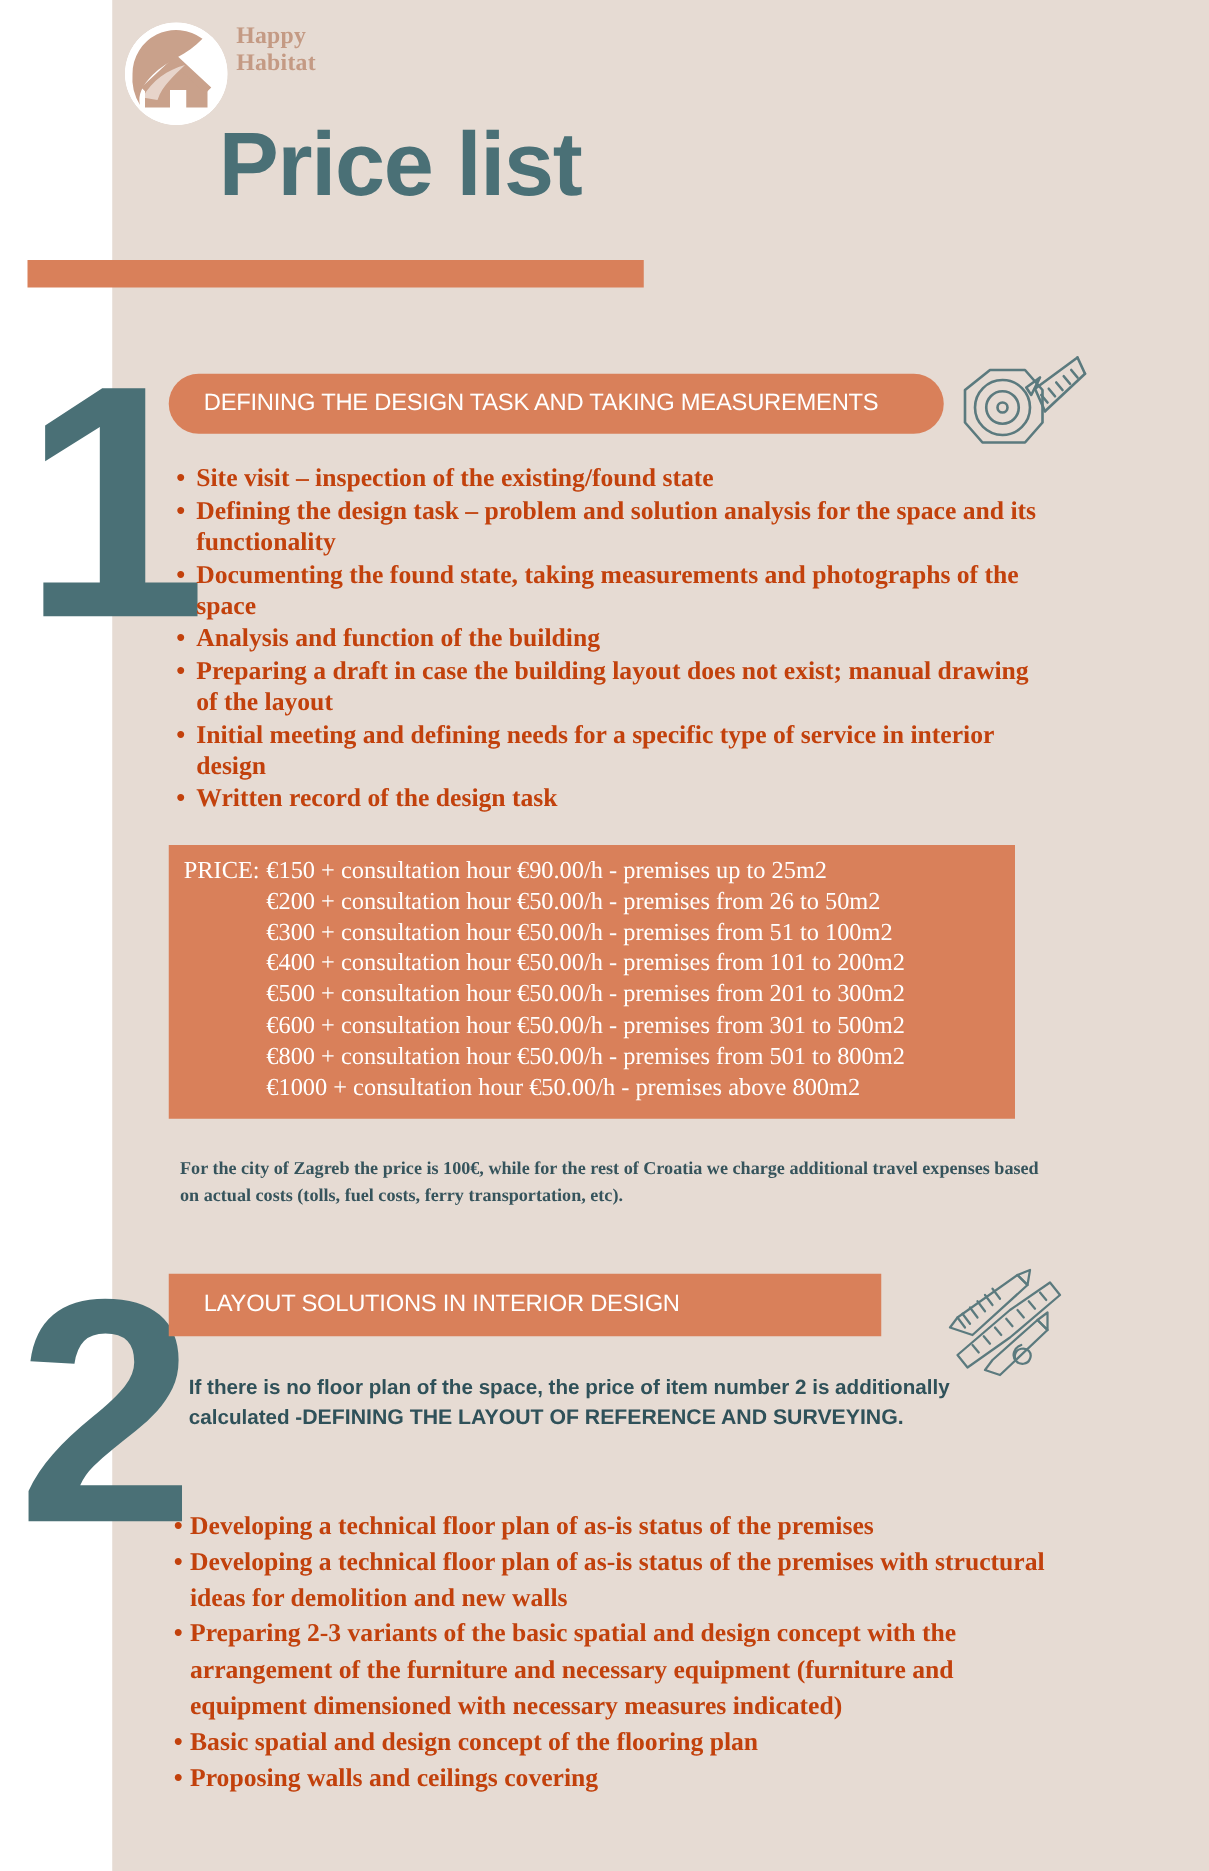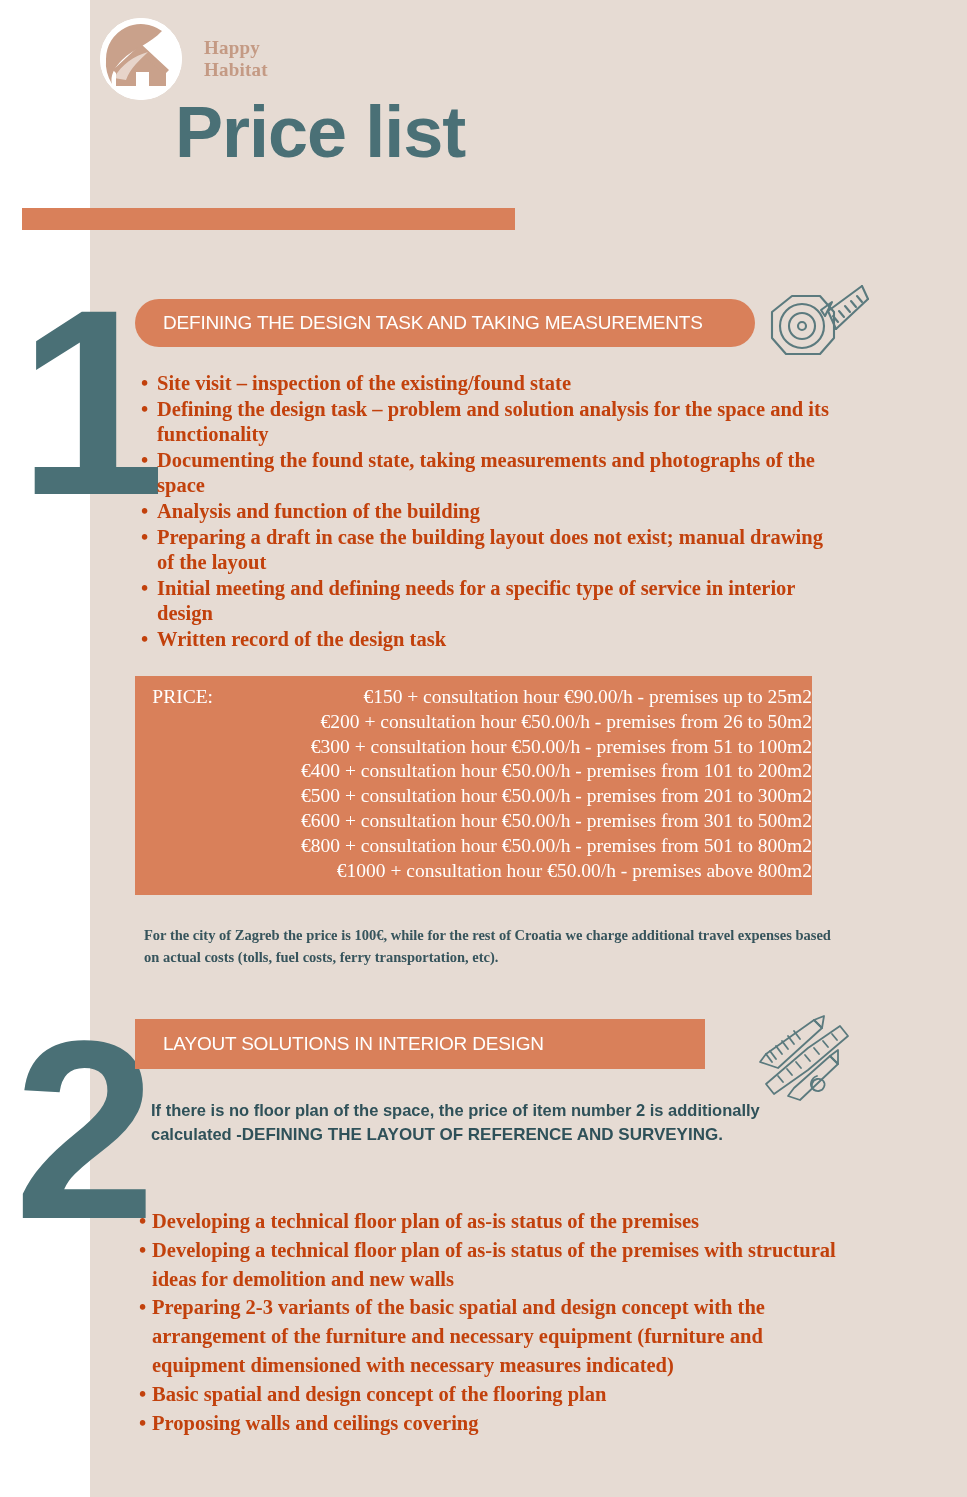--- a/index.html
+++ b/index.html
@@ -40,22 +40,21 @@
     height: 1497px;
     background: #e6dbd3;
   }
 
   
   .brand {
     position: absolute;
     left: 100px;
     top: 18px;
     display: flex;
-    align-items: center;
-    gap: 22px;
+    gap: 7px;
     z-index: 6;
   }
   .brand-mark {
     width: 82px;
     height: 82px;
     border-radius: 50%;
     background: #ffffff;
     position: relative;
     overflow: hidden;
     flex: none;
@@ -183,21 +182,20 @@
   .price-box {
     position: absolute;
     left: 135px;
     top: 676px;
     width: 677px;
     padding: 9px 0 12px 0;
     background: #d9805a;
     color: #ffffff;
     font-family: "Liberation Serif", serif;
     z-index: 5;
-    text-align: right;
   }
   .price-row {
     display: flex;
     font-size: 19.5px;
     line-height: 24.8px;
     white-space: nowrap;
   }
   .price-label {
     width: 78px;
     flex: none;

